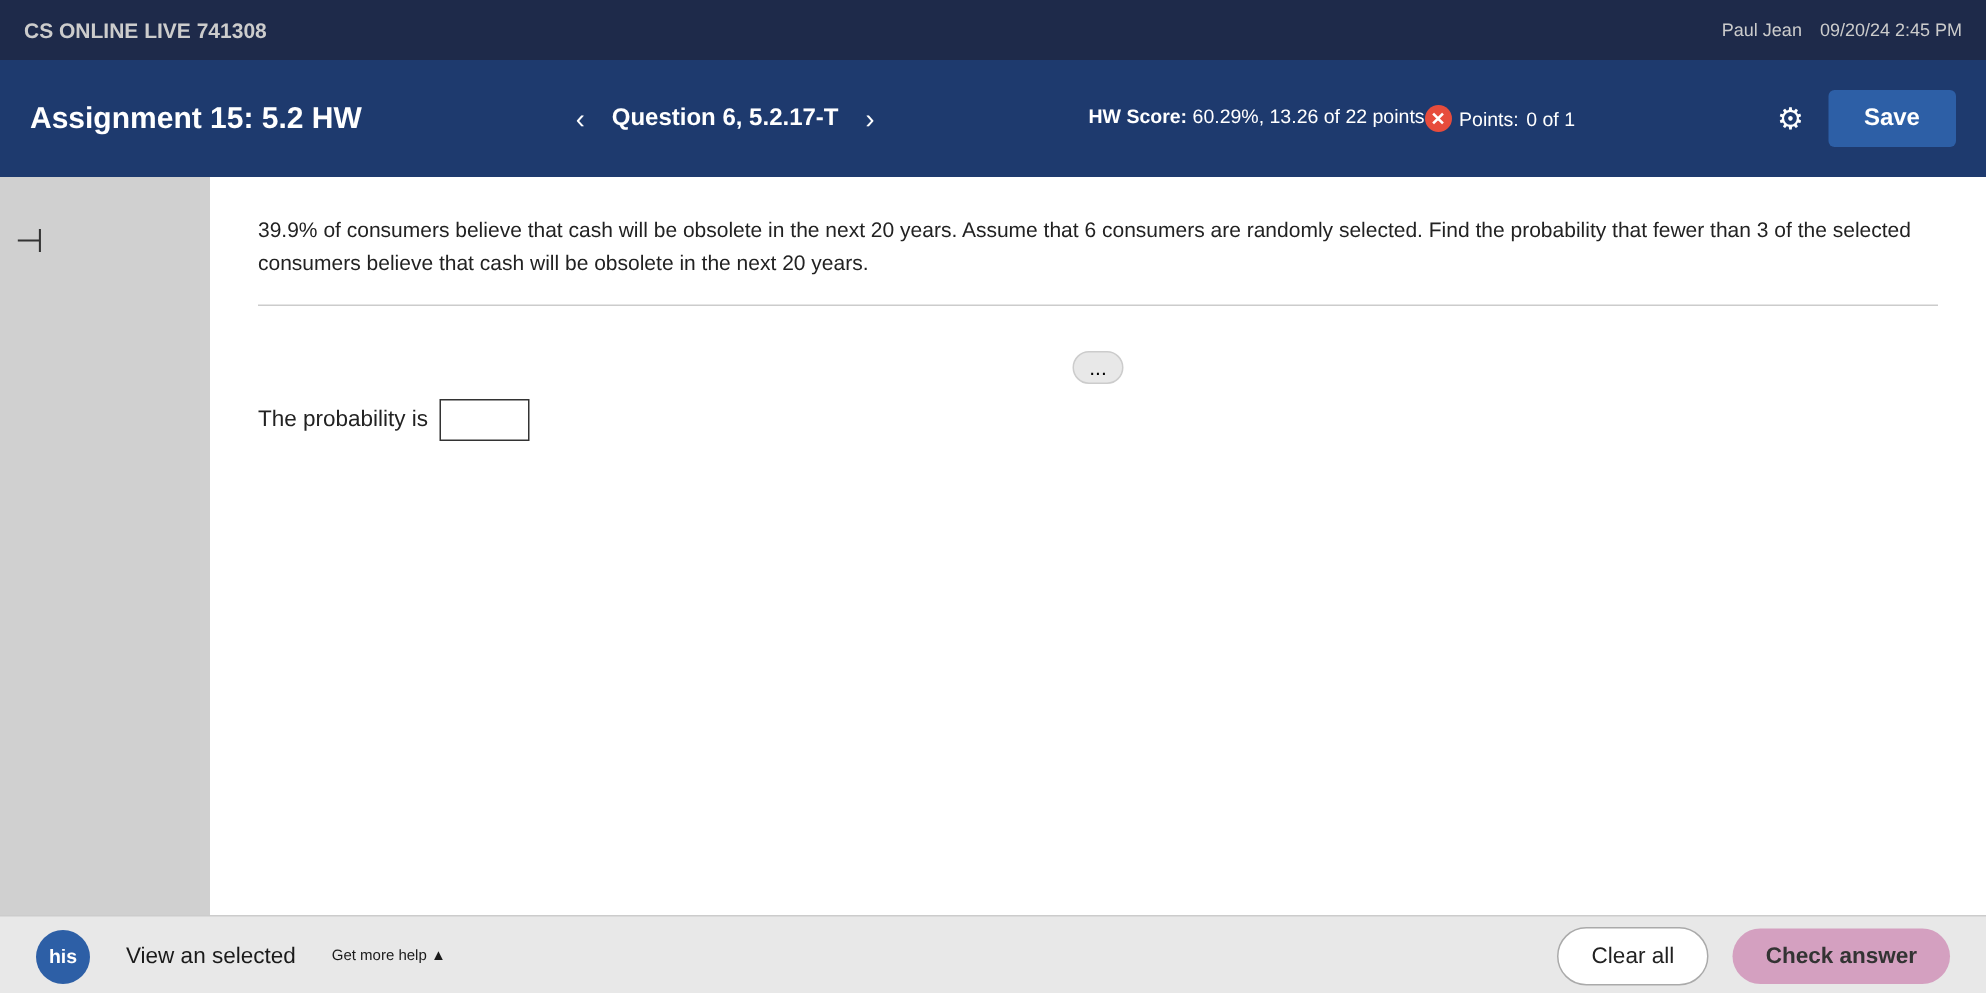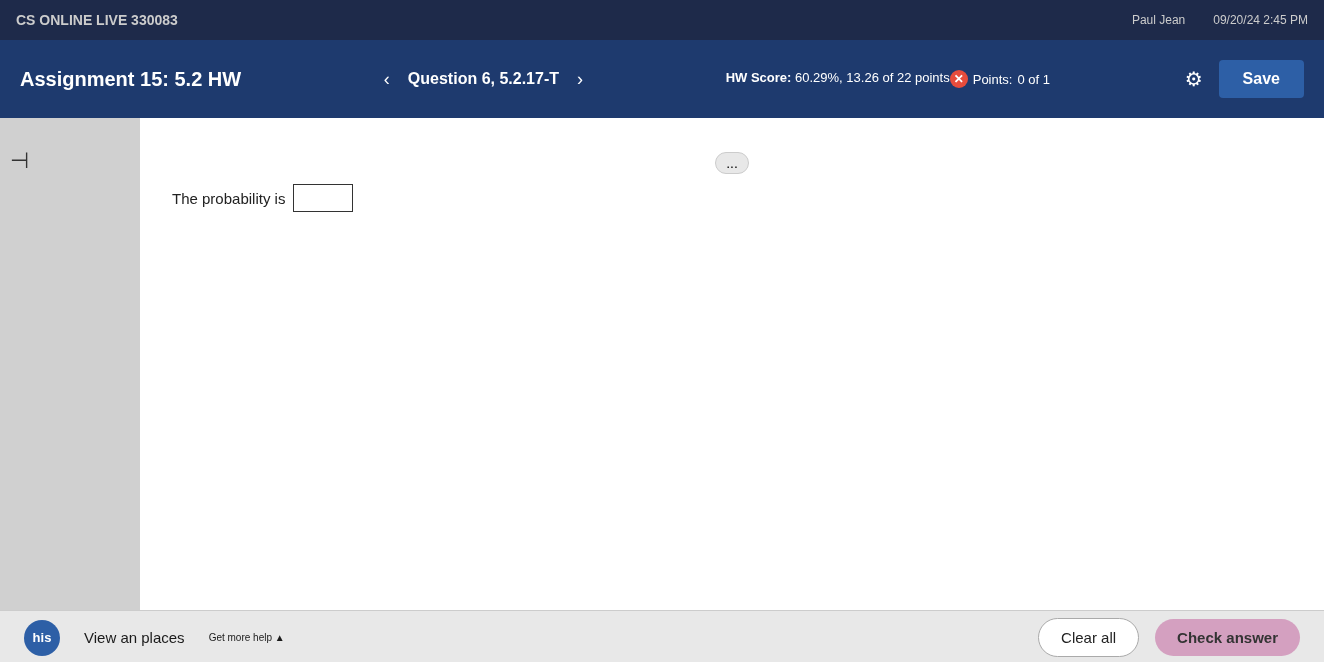--- a/index.html
+++ b/index.html
@@ -23,21 +23,21 @@
       height: 40px;
     }
     .top-bar-left {
       font-size: 14px;
       font-weight: bold;
       color: #ccc;
     }
     .top-bar-right {
       display: flex;
       align-items: center;
-      gap: 28px;
+      gap: 12px;
       font-size: 12px;
       color: #ccc;
     }
 
     
     .header-bar {
       background: #1e3a6e;
       color: white;
       display: flex;
       align-items: center;
@@ -246,21 +246,21 @@
       font-size: 15px;
       cursor: pointer;
       color: #333;
       font-weight: bold;
     }
   </style>
 </head>
 <body>
 
 <div class="top-bar">
-  <span class="top-bar-left">CS ONLINE LIVE 330083</span>
+  <span class="top-bar-left">CS ONLINE LIVE 741308</span>
   <div class="top-bar-right">
     <span>Paul Jean</span>
     <span>09/20/24 2:45 PM</span>
   </div>
 </div>
 
 <div class="header-bar">
   <span class="assignment-title">Assignment 15: 5.2 HW</span>
 
   <div class="question-nav">
@@ -285,35 +285,36 @@
     <span class="gear-icon">⚙</span>
     <button class="save-btn">Save</button>
   </div>
 </div>
 
 <div class="main-content">
   <div class="sidebar">
     <span class="back-arrow">⊣</span>
   </div>
   <div class="question-content">
+    <div class="question-text">39.9% of consumers believe that cash will be obsolete in the next 20 years. Assume that 6 consumers are randomly selected. Find the probability that fewer than 3 of the selected consumers believe that cash will be obsolete in the next 20 years.</div>
     <div style="text-align:center;">
       <button class="ellipsis-btn">...</button>
     </div>
     <div class="answer-section">
       <div class="answer-line">
         <span>The probability is</span>
         <input class="answer-input" type="text" value="" style="">
       </div>
     </div>
   </div>
 </div>
 
 <div class="bottom-bar">
   <div class="bottom-left">
     <div class="this-badge">his</div>
-    <button class="view-example-btn">View an places</button>
+    <button class="view-example-btn">View an selected</button>
     <button class="get-more-help-btn">Get more help ▲</button>
   </div>
   <div class="bottom-right">
     <button class="clear-all-btn">Clear all</button>
     <button class="check-answer-btn">Check answer</button>
   </div>
 </div>
 
 </body></html>

